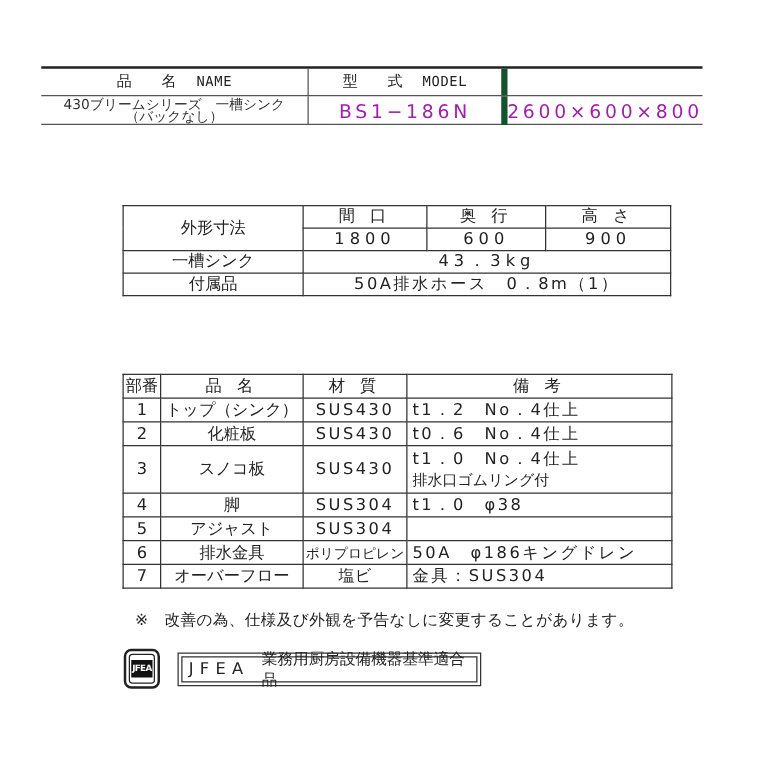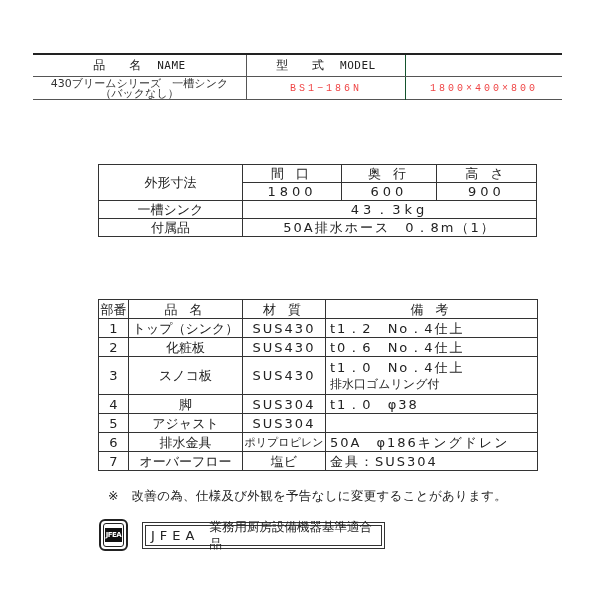--- a/index.html
+++ b/index.html
@@ -7,27 +7,27 @@
          font-family:"DejaVu Sans", sans-serif; color:#222; }
   .abs { position:absolute; }
 
   
   #spec { left:33px; top:53px; width:529px; height:47px;
           border-top:2px solid #222; border-bottom:1px solid #555; box-sizing:border-box; }
   #spec .hrow { position:absolute; left:0; top:0; width:100%; height:22px; border-bottom:1px solid #555; box-sizing:border-box; }
   #spec .drow { position:absolute; left:0; top:22px; width:100%; height:23px; }
   #spec .c { position:absolute; top:0; height:100%; display:flex; align-items:center; justify-content:center; box-sizing:border-box; }
   #spec .c1 { left:0; width:214px; border-right:1px solid #555; }
-  #spec .c2 { left:214px; width:159px; border-right:1px solid #14532d; }
+  #spec .c2 { left:214px; width:159px; border-right:5px solid #14532d; }
   #spec .c3 { left:373px; width:156px; }
   .hdr { font-size:12px; letter-spacing:1px; }
   .hdr .jp { margin-right:6px; letter-spacing:10px; }
   .hdr .en { font-family:"DejaVu Sans Mono", monospace; font-size:11px; letter-spacing:0.5px;text-align:right; }
   .name-cell { flex-direction:column; font-size:11px; line-height:10px; color:#333; }
-  .big { font-size:10px; letter-spacing:3px; color:#ef4444;font-family:Liberation Mono, monospace; }
+  .big { font-size:15px; letter-spacing:3px; color:#a21caf; }
 
   
   table.grid { position:absolute; border-collapse:collapse; table-layout:fixed; }
   table.grid td { border:1px solid #333; padding:0; text-align:center; font-size:13px; line-height:17px; overflow:hidden; white-space:nowrap; }
   table.grid td.l { text-align:left; padding-left:4px; }
   .wide { letter-spacing:4px; }
   .w2 { letter-spacing:2px; }
 
   #t2 { left:98px; top:164px; width:438px; }
   #t3 { left:98px; top:299px; width:439px; }
@@ -53,21 +53,21 @@
       <span class="jp">型 式</span>
       <span class="en">MODEL</span>
     </div>
   </div>
   <div class="drow">
     <div class="c c1 name-cell">
       <span>430ブリームシリーズ　一槽シンク</span>
       <span>（バックなし）</span>
     </div>
     <div class="c c2 big">BS1−186N</div>
-    <div class="c c3 big">1800×400×800</div>
+    <div class="c c3 big">2600×600×800</div>
   </div>
 </div>
 
 <table id="t2" class="grid">
   <colgroup>
       <col style="width:144px">
       <col style="width:99px">
       <col style="width:95px">
       <col style="width:100px">
     </colgroup>

